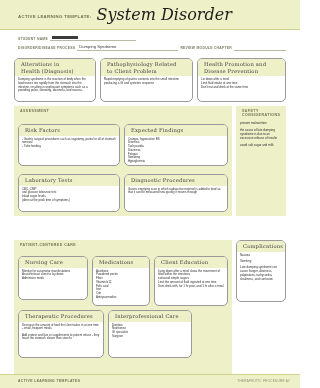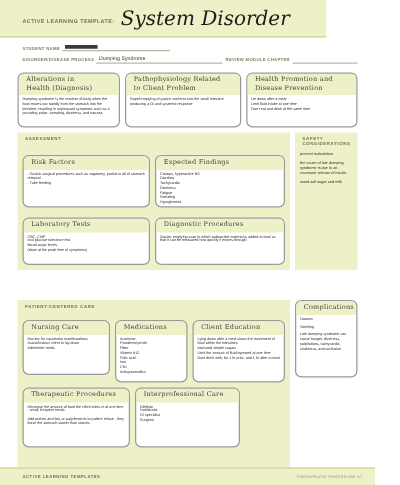--- a/index.html
+++ b/index.html
@@ -8,21 +8,21 @@
     background:#ffffff;
     font-family:"Liberation Sans", sans-serif;
     color:#2b2b2b;
     overflow:hidden;
     position:relative;
   }
   .page{position:absolute;inset:0;background:#fff;}
 
   
   .header{
-    position:absolute;left:0;top:0;width:261px;height:29px;
+    position:absolute;left:0;top:0;width:300px;height:29px;
     background:#eef0c8;
     border-bottom:1.5px solid #cfd38f;
   }
   .hdr-inner{
     position:absolute;left:18px;top:7px;right:8px;
     display:flex;align-items:baseline;gap:5px;
   }
   .alt-label{
     font-size:4.3px;letter-spacing:.35px;font-weight:700;
     color:#6f7250;text-transform:uppercase;

